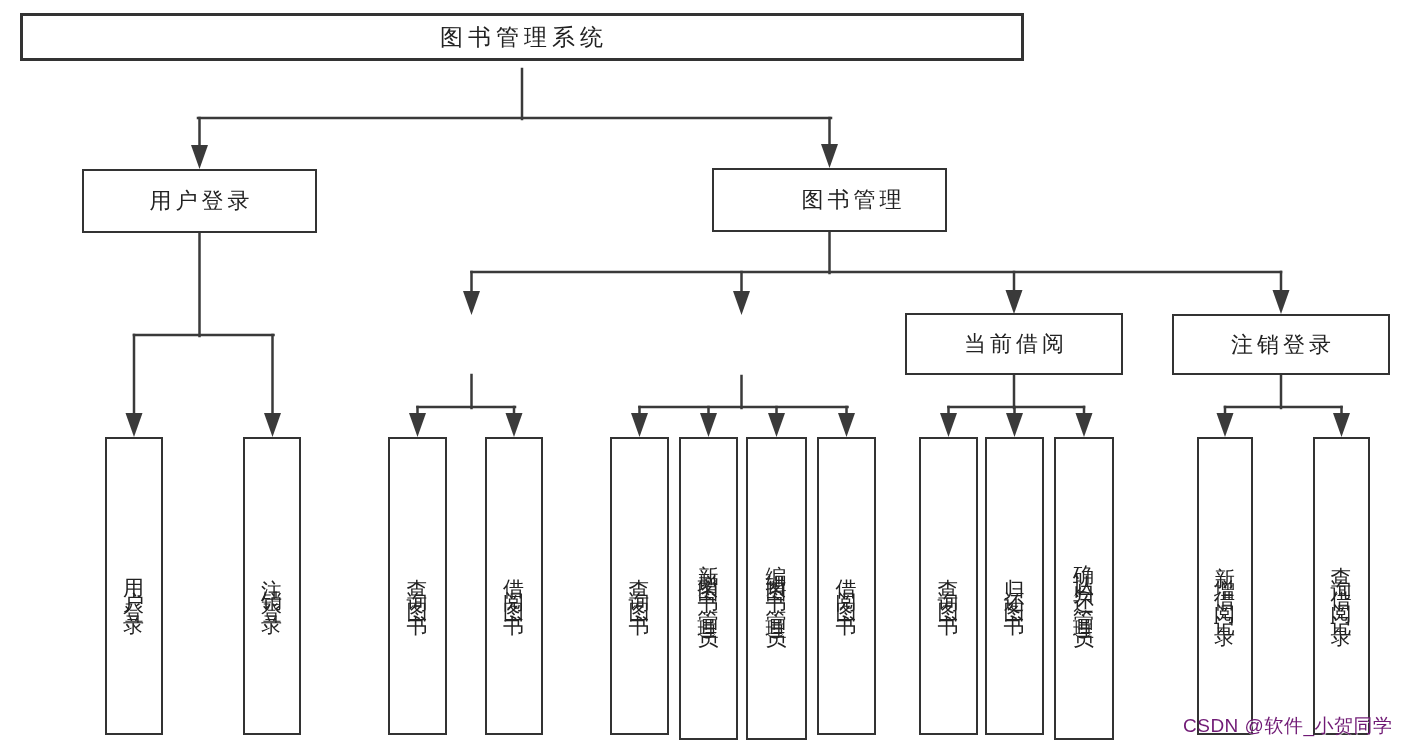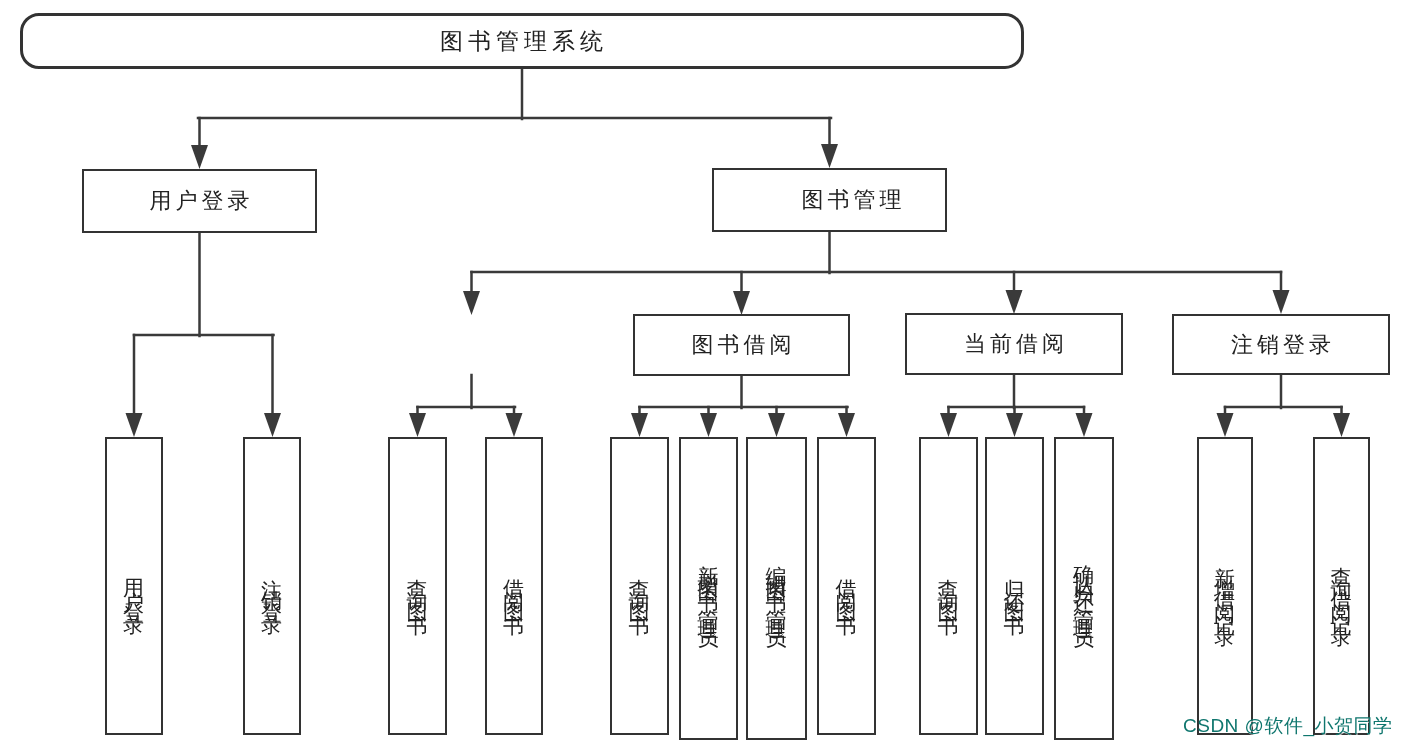--- a/index.html
+++ b/index.html
@@ -51,21 +51,21 @@
   .vnode.tight {
     letter-spacing: 9px;
   }
   .watermark {
     position: absolute;
     left: 1183px;
     top: 713px;
     z-index: 5;
     font-size: 19px;
     letter-spacing: 0.5px;
-    color: #0f766e;
+    color: #701a75;
     text-shadow: 1px 1px 0 rgba(255,255,255,0.65);
     white-space: nowrap;
   }
 </style>
 </head>
 <body>
 
 <div class="canvas">
 
   <svg class="connectors" viewBox="0 0 1405 747" xmlns="http://www.w3.org/2000/svg">
@@ -116,26 +116,25 @@
       <line x1="1014.5" y1="407" x2="1014.5" y2="419" stroke="#3a3a3a" stroke-width="2.5" stroke-linecap="square"></line>
       <polygon points="1006,413 1023,413 1014.5,437" fill="#3a3a3a"></polygon>
       <line x1="1084" y1="407" x2="1084" y2="419" stroke="#3a3a3a" stroke-width="2.5" stroke-linecap="square"></line>
       <polygon points="1075.5,413 1092.5,413 1084,437" fill="#3a3a3a"></polygon>
       <line x1="1225" y1="407" x2="1225" y2="419" stroke="#3a3a3a" stroke-width="2.5" stroke-linecap="square"></line>
       <polygon points="1216.5,413 1233.5,413 1225,437" fill="#3a3a3a"></polygon>
       <line x1="1341.5" y1="407" x2="1341.5" y2="419" stroke="#3a3a3a" stroke-width="2.5" stroke-linecap="square"></line>
       <polygon points="1333,413 1350,413 1341.5,437" fill="#3a3a3a"></polygon>
     </svg>
 
-  <div class="node root" style="left:20px; top:13px; width:1004px; height:56px;border-radius:19px;">图书管理系统</div>
+  <div class="node root" style="left:20px; top:13px; width:1004px; height:48px;">图书管理系统</div>
 
   <div class="node" style="left:82px; top:169px; width:235px; height:64px;">用户登录</div>
   <div class="node" style="left:712px; top:168px; width:235px; height:64px;padding-left:44px;">图书管理</div>
 
-  <div class="node" style="left:633px; top:314px; width:217px; height:62px;">图书借阅</div>
   <div class="node" style="left:905px; top:313px; width:218px; height:62px;">当前借阅</div>
   <div class="node" style="left:1172px; top:314px; width:218px; height:61px;">注销登录</div>
 
   <div class="vnode" style="left:105px; top:437px; width:58px; height:298px;">用户登录</div>
   <div class="vnode" style="left:243px; top:437px; width:58px; height:298px;">注销登录</div>
 
   <div class="vnode" style="left:388px; top:437px; width:59px; height:298px;">查询图书</div>
   <div class="vnode" style="left:485px; top:437px; width:58px; height:298px;">借阅图书</div>
 
   <div class="vnode" style="left:610px; top:437px; width:59px; height:298px;">查询图书</div>

